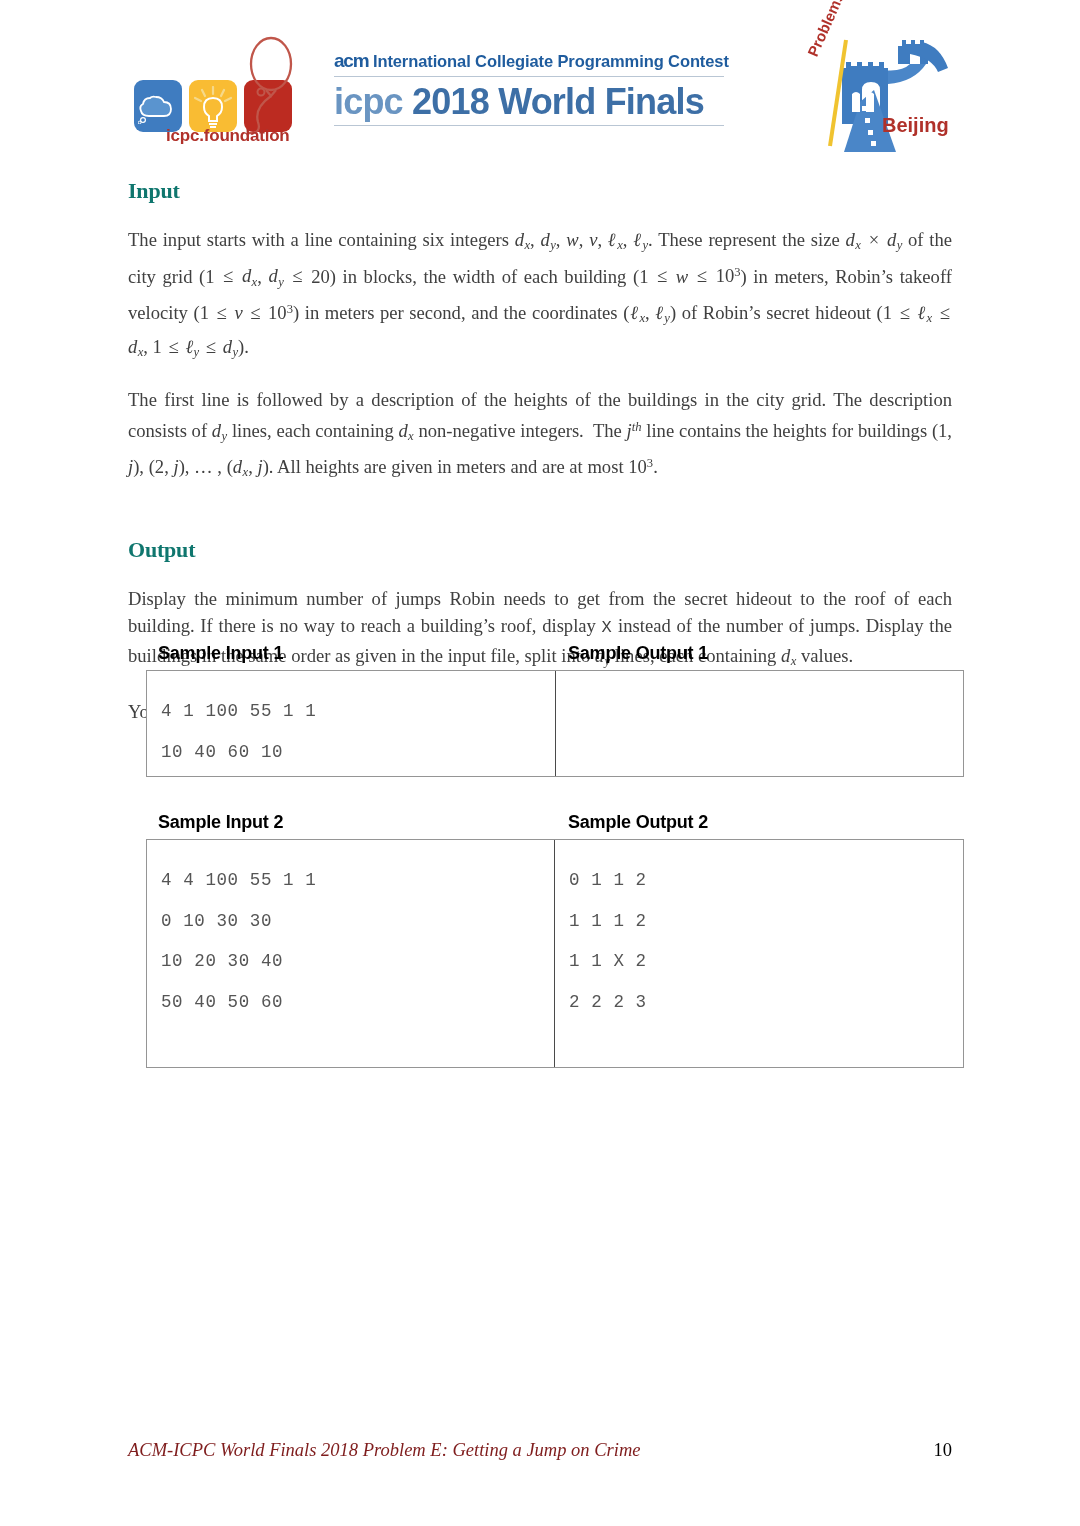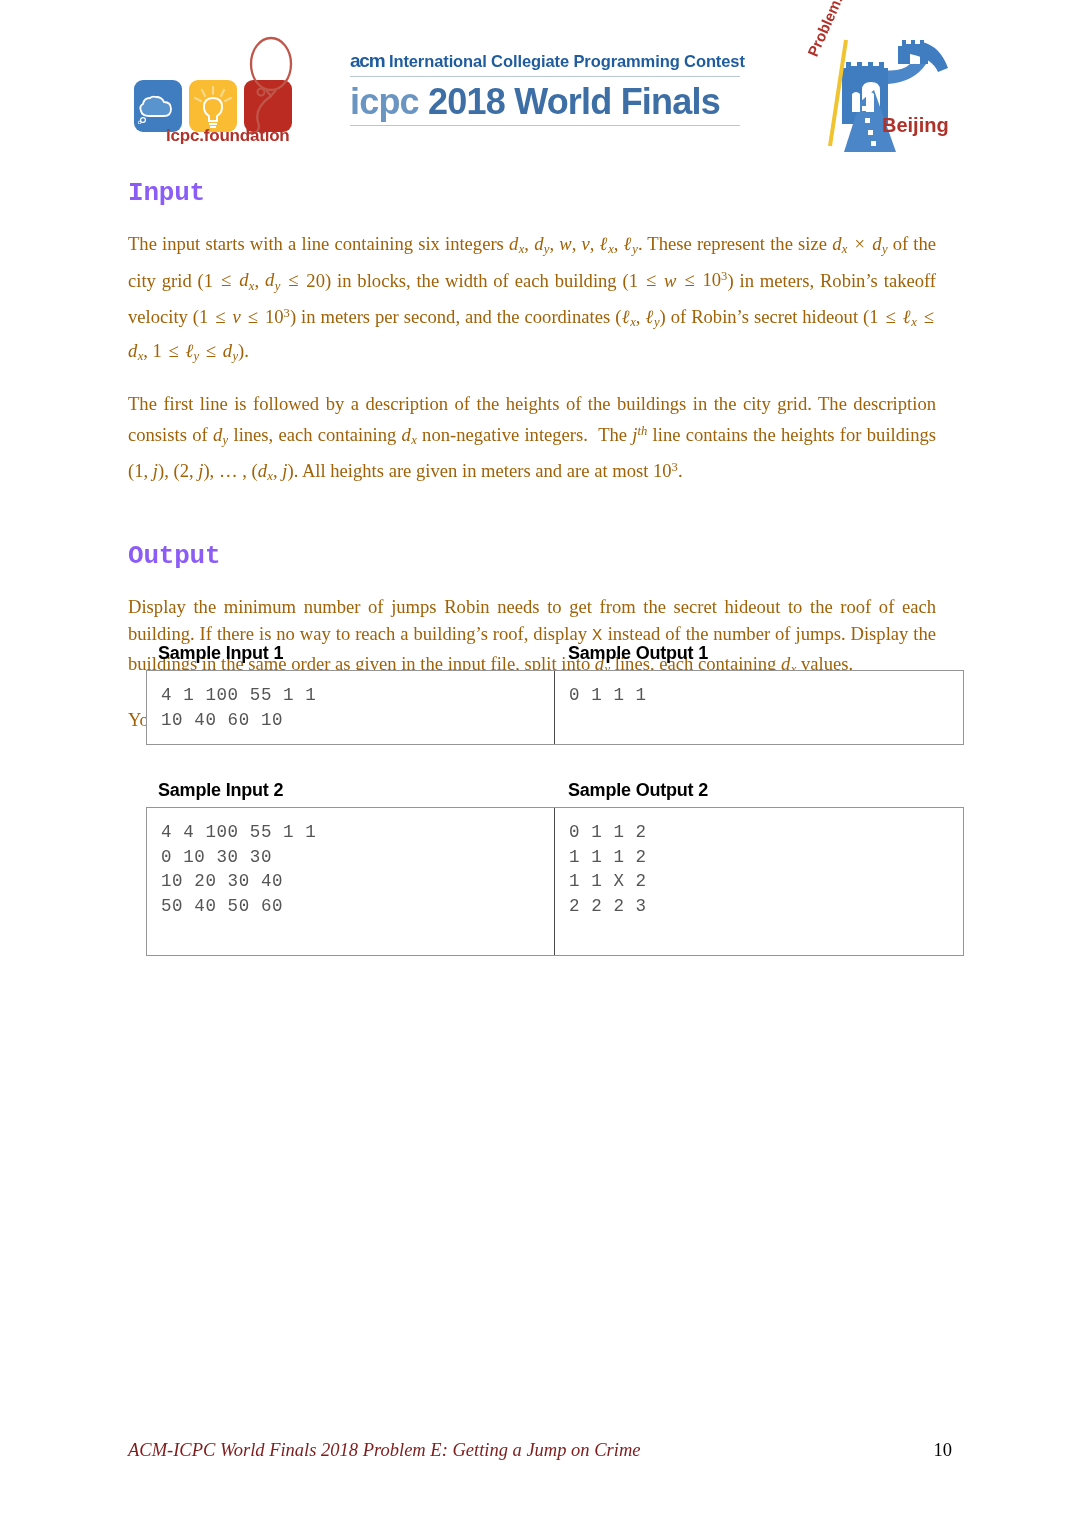--- a/index.html
+++ b/index.html
@@ -78,21 +78,21 @@
     position: absolute;
     left: 100px;
     top: -44px;
     width: 70px;
     height: 100px;
   }
 
   
   .icpc-block {
     position: absolute;
-    left: 222px;
+    left: 206px;
     top: 28px;
     width: 390px;
   }
   .icpc-rule {
     height: 1px;
     background: #b9c6d4;
     width: 100%;
   }
   .acm-line {
     font-family: "Liberation Sans", sans-serif;
@@ -156,35 +156,35 @@
   .wall-svg { position: absolute; left: 30px; top: 0px; }
 
   
   .content {
     position: absolute;
     left: 128px;
     top: 178px;
     width: 824px;
   }
   h2.sec {
-    font-family: Liberation Mono, monospace;
-    font-size: 26px;
+    font-family: Liberation Serif, serif;
+    font-size: 22px;
     font-weight: bold;
     margin: 0 0 22px 0;
-    color: #8b5cf6;
+    color: #0f766e;
     letter-spacing: -0.2px;
   }
   p.para {
     font-family: "Liberation Serif", serif;
     font-size: 18.6px;
     line-height: 27.5px;
-    margin: 0 16px 20px 0;
+    margin: 0 0 20px 0;
     text-align: justify;
     text-justify: inter-word;
-    color: #a16207;
+    color: #404040;
   }
   p.para.last { margin-bottom: 0; }
 
   .spacer-out { height: 30px; }
 
   
   .mi { font-family: "Liberation Serif", serif; font-style: italic; }
   .mn { font-family: "Liberation Serif", serif; font-style: normal; }
   .mo { font-family: "Liberation Serif", serif; font-style: normal; padding: 0 2px; }
   sub.msub {
@@ -242,20 +242,21 @@
   }
   .sample-col.in  { width: 409px; border-right: 1px solid #4a4a4a; }
   .sample-col.out { width: 409px; }
   .code-line {
     font-family: "Liberation Mono", monospace;
     font-size: 17.5px;
     line-height: 24.5px;
     color: #555555;
     white-space: pre;
     letter-spacing: 0.6px;
+    margin-top: 16px;
   }
 
   
   .footer {
     position: absolute;
     left: 128px;
     top: 1440px;
     width: 824px;
     display: flex;
     justify-content: space-between;
@@ -370,24 +371,20 @@
 
   <div class="sample-group">
     <div class="sample-heads">
       <div class="sample-head in">Sample Input 1</div>
       <div class="sample-head out">Sample Output 1</div>
     </div>
     <div class="sample-box">
       <div class="sample-col in">
         <div class="code-line">4 1 100 55 1 1</div>
         <div class="code-line">10 40 60 10</div>
-      </div>
-      <div class="sample-col out">
-        <div class="code-line">0 1 1 1</div>
-        <div class="code-line">&nbsp;</div>
       </div>
     </div>
   </div>
 
   <div class="sample-group">
     <div class="sample-heads">
       <div class="sample-head in">Sample Input 2</div>
       <div class="sample-head out">Sample Output 2</div>
     </div>
     <div class="sample-box">

